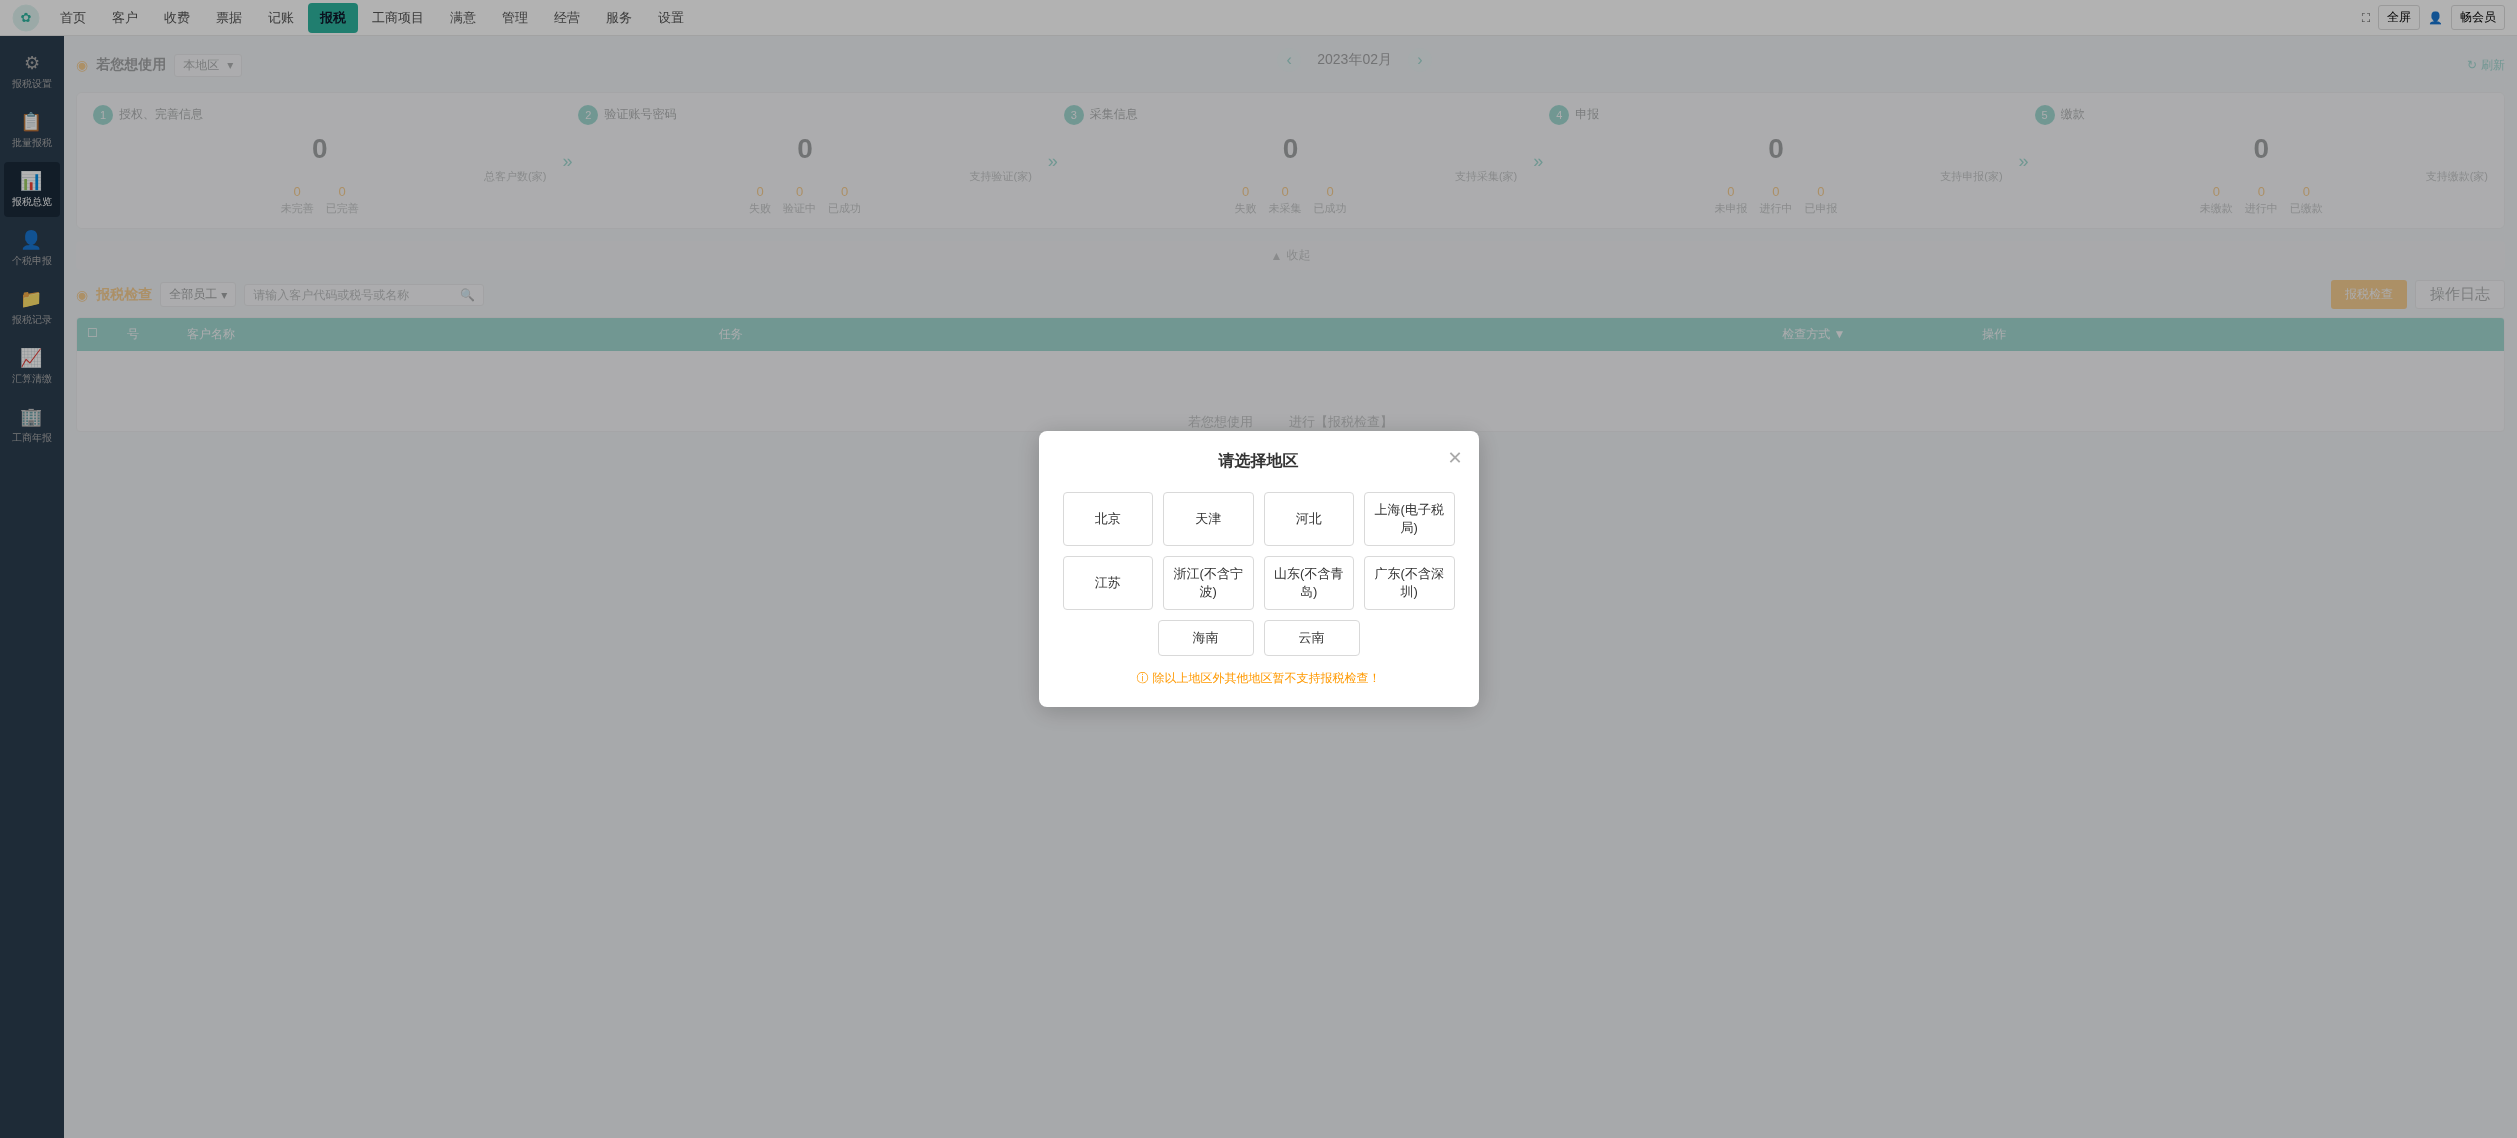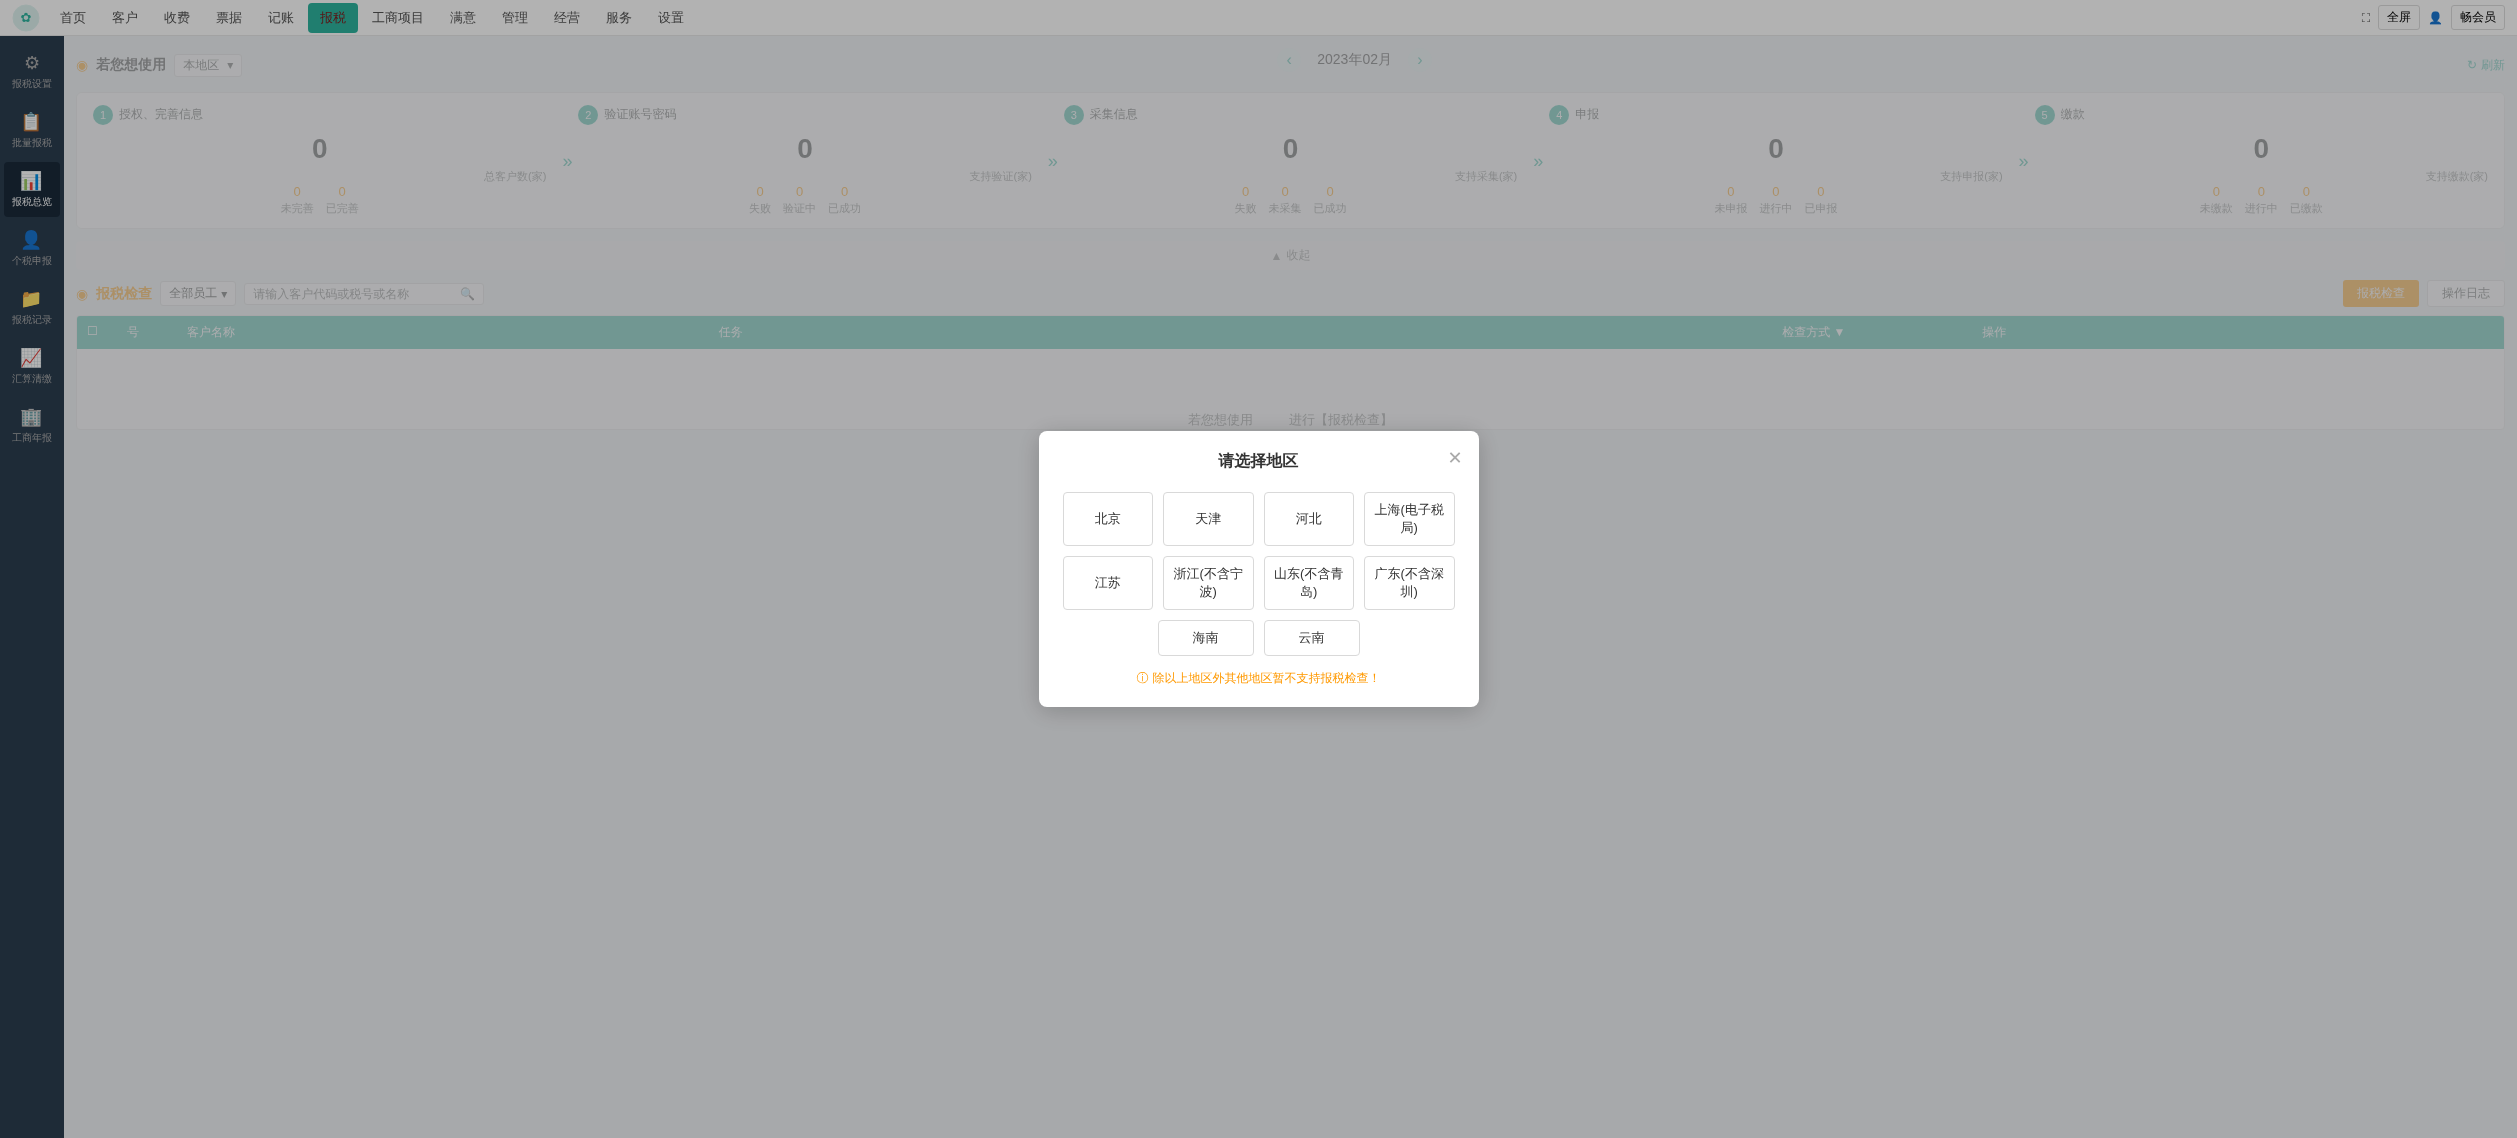--- a/index.html
+++ b/index.html
@@ -23,21 +23,21 @@
     }
     .nav-items { display: flex; align-items: center; gap: 2px; flex: 1; }
     .nav-item {
       padding: 6px 12px;
       cursor: pointer;
       border-radius: 4px;
       font-size: 13px;
       color: #555;
       white-space: nowrap;
     }
-    .nav-item.active { background: #2fb5a0; color: #7f1d1d; border-radius: 4px; }
+    .nav-item.active { background: #2fb5a0; color: #0f172a; border-radius: 4px; font-weight: bold; }
     .top-nav-right { display: flex; align-items: center; gap: 8px; margin-left: auto; font-size: 12px; color: #555; }
     .btn-fullscreen, .btn-member {
       padding: 3px 8px; border: 1px solid #ddd; border-radius: 3px; cursor: pointer; background: #fff; font-size: 12px;
     }
 
     
     .main-layout { display: flex; height: calc(100vh - 36px); }
 
     
     .sidebar {
@@ -127,21 +127,21 @@
       padding: 3px 8px; border-radius: 3px; cursor: pointer; font-size: 12px;
     }
     .search-box {
       display: flex; align-items: center; gap: 4px; border: 1px solid #ddd; background: #fff;
       padding: 3px 8px; border-radius: 3px; flex: 1; max-width: 240px;
     }
     .search-box input { border: none; outline: none; font-size: 12px; width: 100%; background: transparent; }
     .btn-orange {
       padding: 4px 14px; background: #f90; color: #fff; border: none; border-radius: 3px; cursor: pointer; font-size: 12px;
     }
-    .btn-operation { padding: 4px 14px; background: #fff; color: #555; border: 1px solid #ddd; border-radius: 3px; cursor: pointer; font-size: 12px; }
+    .btn-operation { padding: 4px 14px; background: #fff; color: #555; border: 1px solid #ddd; border-radius: 3px; cursor: pointer; font-size: 15px; }
 
     
     .table-container { background: #fff; border-radius: 4px; overflow: hidden; border: 1px solid #e8e8e8; }
     .table-header-row {
       display: grid; grid-template-columns: 40px 60px 1fr 1fr 1fr 200px 1fr;
       background: #2fb5a0; color: #fff; font-size: 12px;
     }
     .th { padding: 8px 10px; font-weight: normal; }
     .table-body { min-height: 80px; display: flex; align-items: flex-end; justify-content: center; color: #888; font-size: 13px; }
 

